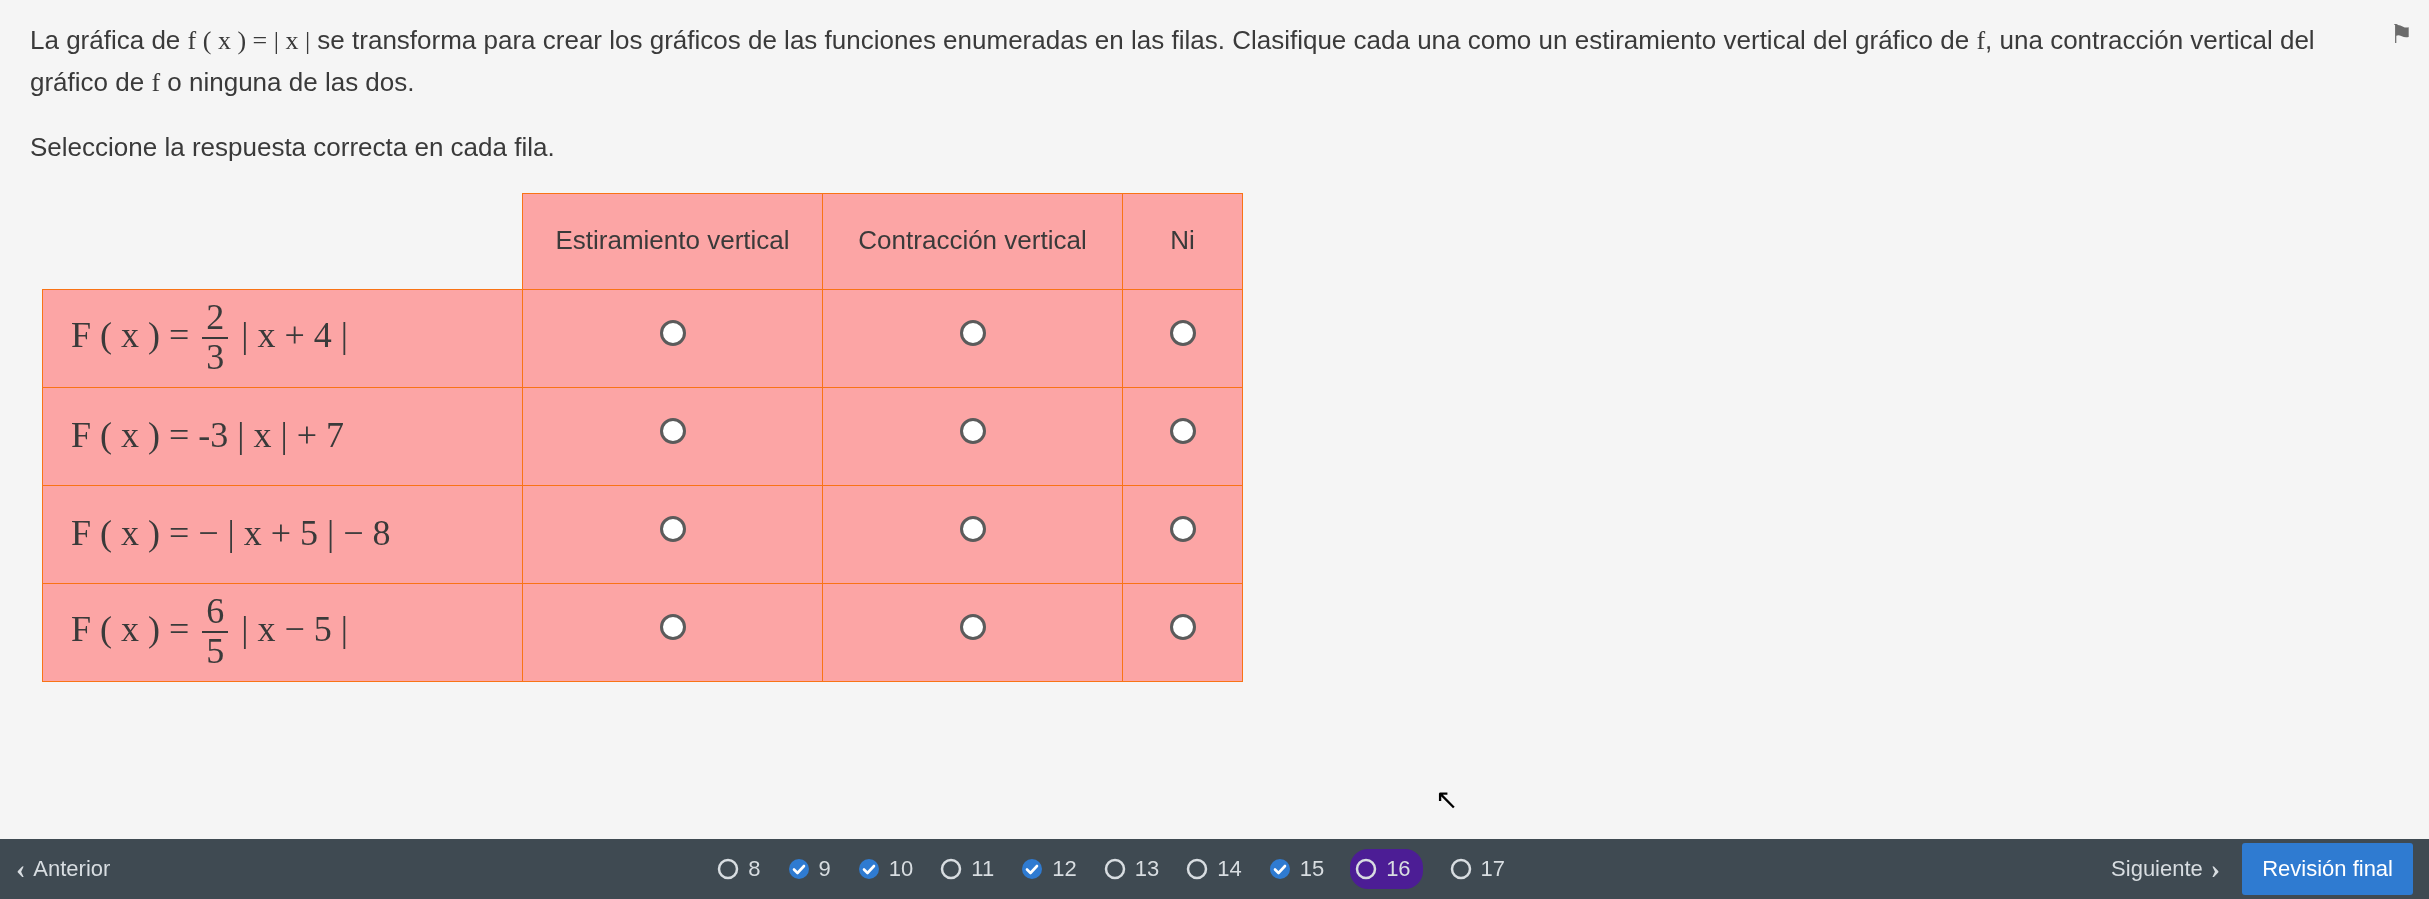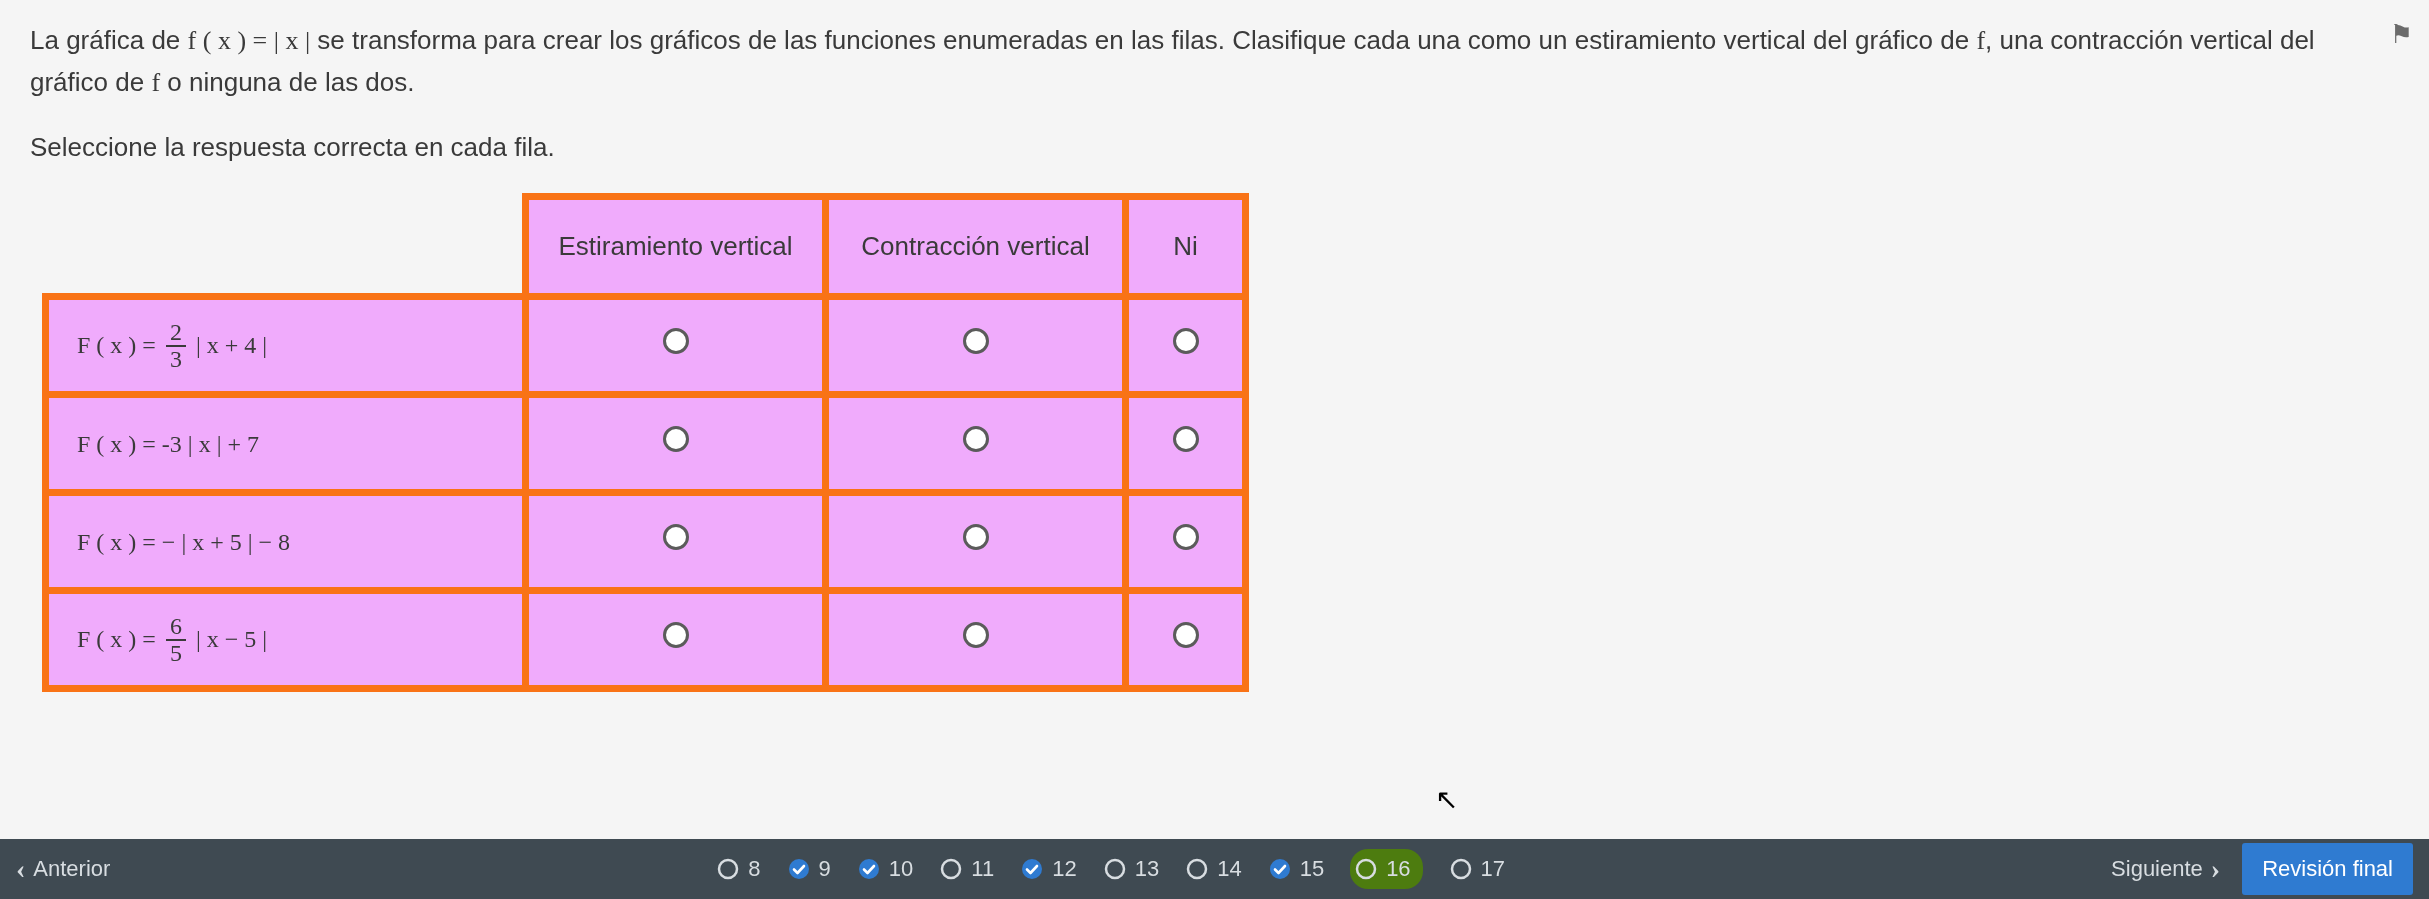--- a/index.html
+++ b/index.html
@@ -23,36 +23,36 @@
     margin-top: 24px;
     margin-bottom: 24px;
   }
   .math-i { font-family: 'Times New Roman', serif; }
 
   table.grid {
     border-collapse: collapse;
     margin-left: 12px;
   }
   table.grid th, table.grid td {
-    border: 7px solid #f97316;
-    background: #f0abfc;
+    border: 1px solid #f97316;
+    background: #fca5a5;
     text-align: center;
     vertical-align: middle;
   }
   table.grid th {
     font-weight: normal;
     padding: 26px 28px;
     font-size: 26px;
     color: #3a3a3a;
     height: 96px;
   }
   table.grid td.fn {
     text-align: left;
     padding: 0 28px;
-    font-size: 24px;
+    font-size: 36px;
     height: 98px;
     width: 480px;
   }
   table.grid td.opt {
     width: 300px;
   }
   table.grid td.opt.narrow { width: 120px; }
   table.grid th.blank { border: none; background: transparent; }
 
   .radio {
@@ -122,21 +122,21 @@
     font-weight: bold;
   }
   .q {
     display: flex;
     align-items: center;
     gap: 8px;
     color: #d8dde1;
   }
   .q svg { display: block; }
   .q.current {
-    background: #4d7c0f;
+    background: #4c1d95;
     border-radius: 18px;
     padding: 2px 12px 2px 4px;
   }
   .review-btn {
     background: #2f7bd1;
     color: #fff;
     padding: 8px 20px;
     border-radius: 3px;
     font-size: 22px;
     margin-left: 12px;

